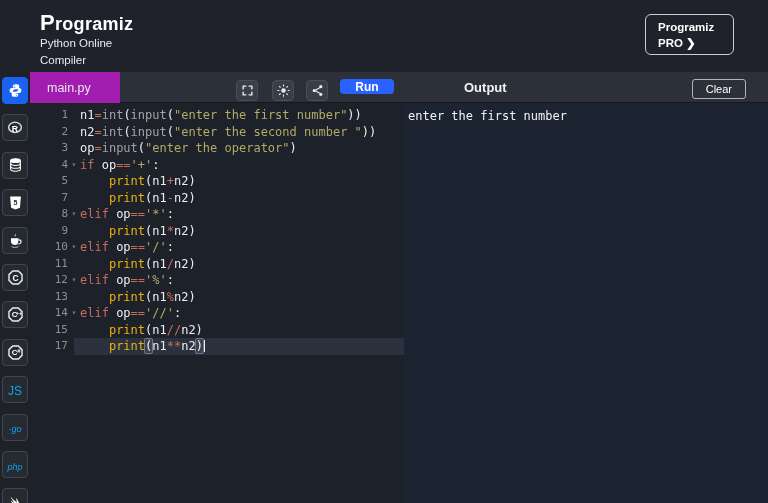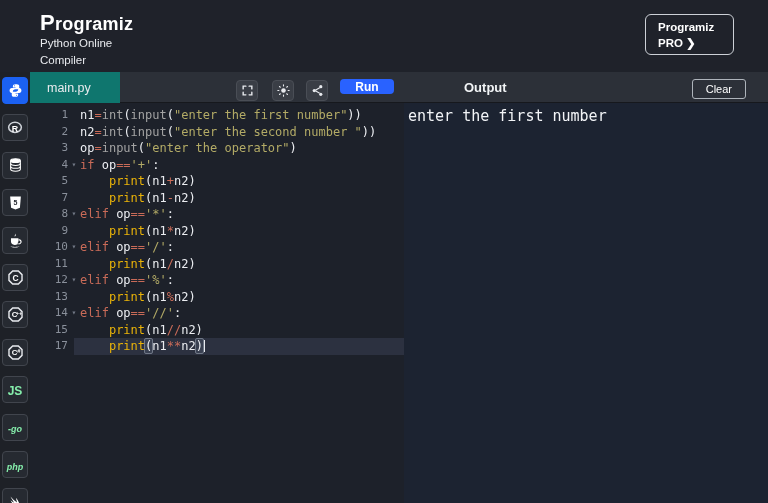--- a/index.html
+++ b/index.html
@@ -12,28 +12,28 @@
   .logo { position:absolute; left:40px; top:10px; color:#ffffff; font-size:18px; font-weight:bold; letter-spacing:.3px; }
   .logo .pcap { font-size:22px; }
   .subtitle { position:absolute; left:40px; top:35px; color:#e8eaee; font-size:11.5px; line-height:1.45; }
   .pro-btn { position:absolute; right:34px; top:14px; width:89px; height:41px; border:1.5px solid #ccd0d6; border-radius:6px; color:#ffffff; font-size:11.5px; font-weight:bold; line-height:1.35; padding:5px 0 0 12px; cursor:pointer; background:transparent; }
 
   
   .sidebar { position:absolute; left:0; top:72px; width:30px; height:431px; background:#1e2127; }
   .tile { position:absolute; left:2px; width:26px; height:27px; border-radius:4px; background:#262a31; border:1px solid #41454d; display:flex; align-items:center; justify-content:center; color:#ffffff; cursor:pointer; overflow:hidden; }
   .tile.active { background:#1b61f2; border-color:#1b61f2; }
   .tile svg { display:block; }
-  .tile .txt { font-size:9px; font-weight:bold; color:#86efac; }
+  .tile .txt { font-size:9px; font-weight:normal; color:#0ea5e9; }
   .tile .txt.it { font-style:italic; }
   .tile .big { font-size:12px; }
 
   
   .main { position:absolute; left:30px; top:72px; width:738px; height:431px; }
   .toolbar { position:absolute; left:0; top:0; width:738px; height:31px; background:#2c3038; border-bottom:1px solid #16181d; }
-  .tab { position:absolute; left:0; top:0; width:90px; height:31px; background:#0f766e; color:#e9ebee; font-size:12.5px; display:flex; align-items:center; padding-left:17px; cursor:pointer; }
+  .tab { position:absolute; left:0; top:0; width:90px; height:31px; background:#a21caf; color:#e9ebee; font-size:12.5px; display:flex; align-items:center; padding-left:17px; cursor:pointer; }
   .icon-btn { position:absolute; top:8px; width:22px; height:21px; background:#3a3e46; border:1px solid #4a4e56; border-radius:4px; display:flex; align-items:center; justify-content:center; cursor:pointer; }
   .icon-btn svg { display:block; }
   #btn-fullscreen { left:206px; } #btn-theme { left:242px; } #btn-share { left:276px; }
   .run-btn { position:absolute; left:310px; top:7px; width:54px; height:15px; background:#2962ff; color:#ffffff; border:none; border-radius:4px; font-size:12px; font-weight:bold; cursor:pointer; font-family:"Liberation Sans",sans-serif; }
   .output-title { position:absolute; left:390px; top:8px; color:#f2f4f6; font-size:13px; font-weight:bold;margin-left:44px; }
   .clear-btn { position:absolute; right:22px; top:7px; height:20px; padding:0 13px; background:transparent; border:1px solid #aeb4bb; border-radius:3px; color:#ffffff; font-size:11px; cursor:pointer; font-family:"Liberation Sans",sans-serif; }
 
   
   .editor { position:absolute; left:0; top:31px; width:374px; height:400px; background:#1d212a; padding-top:4px; cursor:text; }
   .line { position:relative; height:16.5px; line-height:16.5px; font-family:"DejaVu Sans Mono", monospace; font-size:12px; white-space:pre; }
@@ -45,21 +45,21 @@
   .tok-kw  { color:#c96b58; }
   .tok-op  { color:#c96b58; }
   .tok-bi  { color:#a3a3a3; }
   .tok-pr  { color:#eab308; }
   .tok-str { color:#b3ab66; }
   .tok-brk { color:#eceef2; border:1px solid #707887; background:#3a4152; border-radius:2px; margin:0 -1px; }
   .caret { display:inline-block; width:1px; height:12px; background:#e9ebf0; vertical-align:-2px; margin-left:1px; }
 
   
   .output { position:absolute; left:374px; top:31px; width:364px; height:400px; background:#1c2331; padding:6px 4px; cursor:text; }
-  .out-line { font-family:"DejaVu Sans Mono", monospace; font-size:15px; color:#f2f4f7; line-height:15px; white-space:pre; }
+  .out-line { font-family:"DejaVu Sans Mono", monospace; font-size:12px; color:#f2f4f7; line-height:15px; white-space:pre; }
 </style>
 </head>
 <body>
 
 <div class="app">
 
   <div class="header">
     <div class="logo"><span class="pcap">P</span>rogramiz</div>
     <div class="subtitle">
       <div>Python Online</div>

